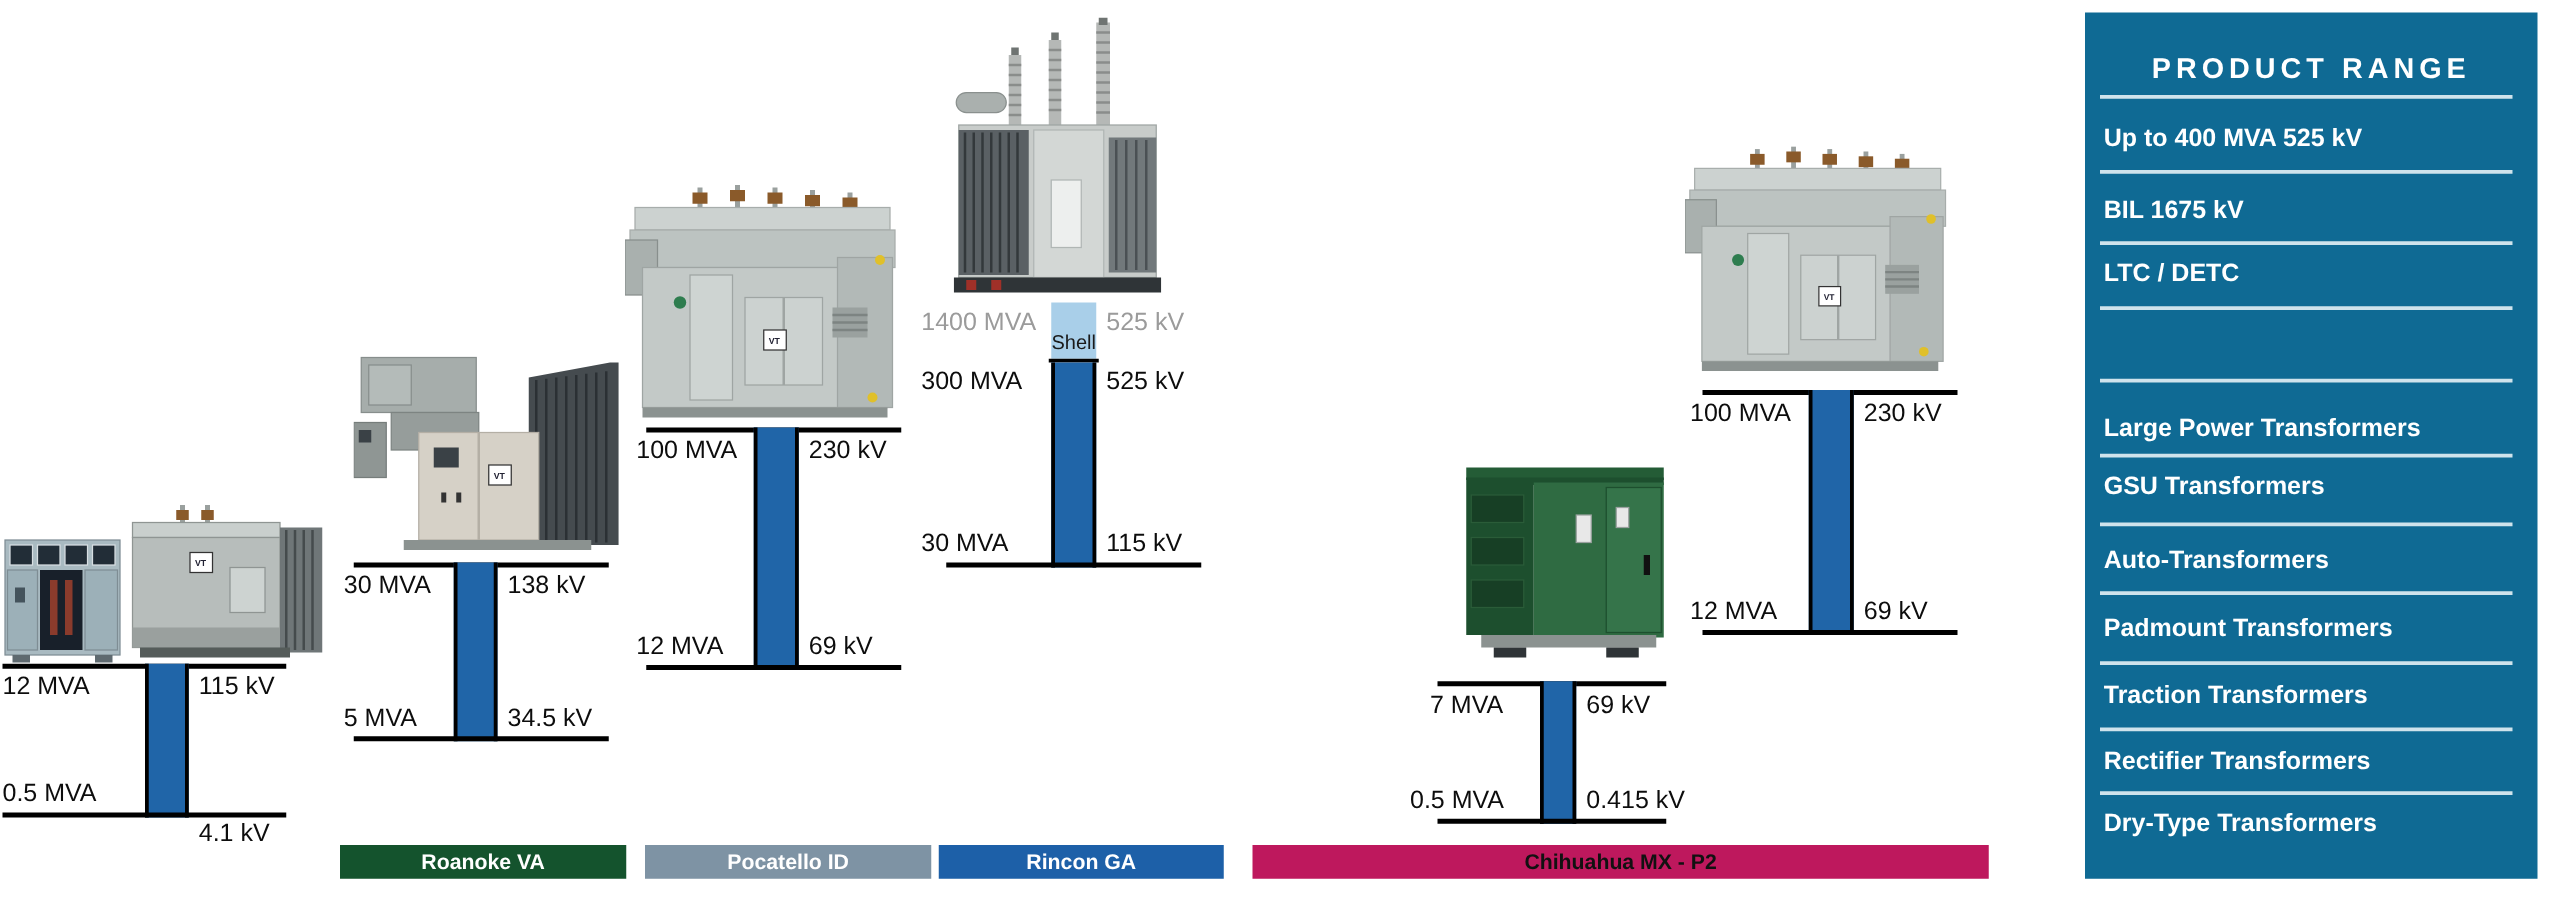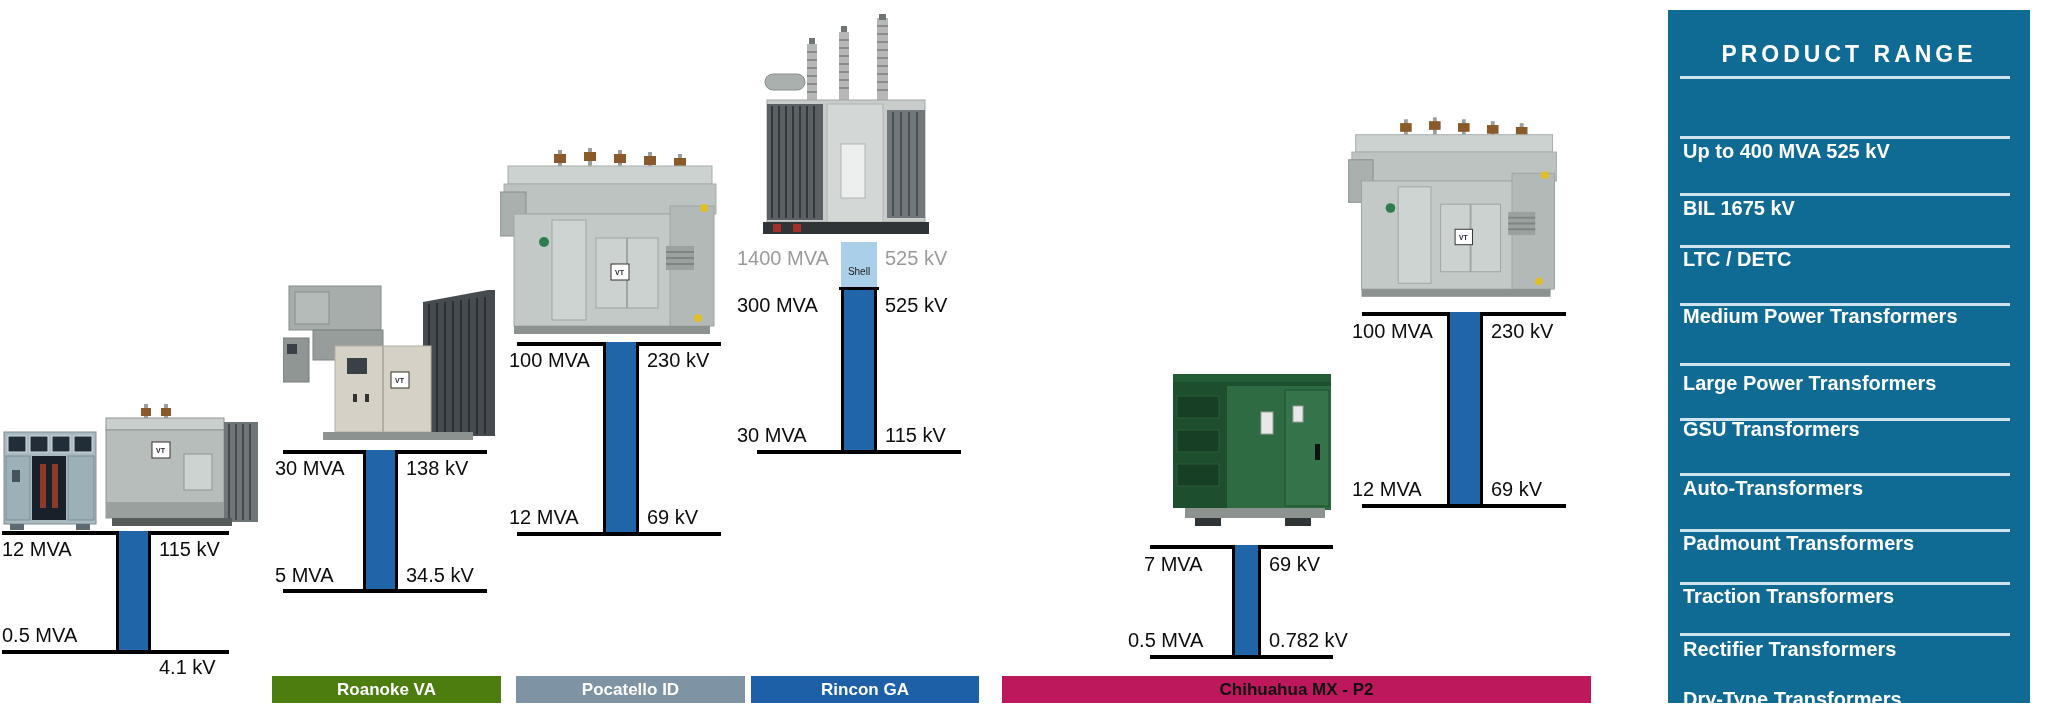--- a/index.html
+++ b/index.html
@@ -6,32 +6,32 @@
   .canvas {
     position:relative; width:2048px; height:720px; background:#ffffff;
     font-family:"Liberation Sans", sans-serif; overflow:hidden;
   }
   .hline { position:absolute; height:4px; background:#000000; }
   .vbar  { position:absolute; background:#2065a8; border-left:3px solid #000; border-right:3px solid #000; box-sizing:border-box; }
   .vbar.noborder { border:none; }
   .val { position:absolute; font-size:20px; color:#0d0d0d; white-space:nowrap; }
   .val.r { }
   .val.gray { color:#9b9b9b; }
-  .shell-tag { position:absolute; font-size:10px; color:#1a1a1a; text-align:center; }
+  .shell-tag { position:absolute; font-size:16px; color:#1a1a1a; text-align:center; }
   .plant-label {
     position:absolute; height:27px; line-height:27px; top:676px;
     text-align:center; font-weight:bold; font-size:17px;
   }
   .sidebar { position:absolute; left:1668px; top:10px; width:362px; height:693px; background:#0f6a94; }
   .sb-title {
     position:absolute; left:0; right:0; top:31px; text-align:center;
     color:#ffffff; font-weight:bold; font-size:23px; letter-spacing:4px; white-space:nowrap;
   }
   .sb-div { position:absolute; left:12px; width:330px; height:3px; background:#cfe3ec; }
-  .sb-item { position:absolute; left:15px; color:#ffffff; font-weight:bold; font-size:20px; white-space:nowrap;margin-top:40px; }
+  .sb-item { position:absolute; left:15px; color:#ffffff; font-weight:bold; font-size:20px; white-space:nowrap; }
   svg { position:absolute; }
   .vt-text { font-family:"Liberation Sans", sans-serif; font-size:7px; font-weight:bold; fill:#223; }
 </style>
 </head>
 <body>
 
 <div class="canvas">
 
   <svg style="left:2px;top:426px" width="96" height="106" viewBox="0 0 96 106">
     <rect x="2" y="6" width="92" height="92" fill="#a9bac1" stroke="#7e8d94"></rect>
@@ -100,21 +100,21 @@
     <text class="vt-text" x="112" y="107">VT</text>
     <rect x="40" y="156" width="150" height="8" fill="#8b9290"></rect>
   </svg>
   <div class="hline" style="left:283px;top:450px;width:204px"></div>
   <div class="vbar" style="left:363px;top:450px;width:35px;height:143px"></div>
   <div class="hline" style="left:283px;top:589px;width:204px"></div>
   <div class="val r" style="left:275px;top:457px;width:80px">30 MVA</div>
   <div class="val" style="left:406px;top:457px">138 kV</div>
   <div class="val r" style="left:275px;top:564px;width:80px">5 MVA</div>
   <div class="val" style="left:406px;top:564px">34.5 kV</div>
-  <div class="plant-label" style="left:272px;width:229px;background:#4d7c0f;color:#ffffff">Roanoke VA</div>
+  <div class="plant-label" style="left:272px;width:229px;background:#14532d;color:#ffffff">Roanoke VA</div>
 
   <svg style="left:500px;top:146px" width="228" height="194" viewBox="0 0 228 194">
     <g>
       <rect x="58" y="4" width="4" height="18" fill="#9aa09e"></rect>
         <rect x="54" y="8" width="12" height="9" fill="#8a5a2a"></rect>
       <rect x="88" y="2" width="4" height="20" fill="#9aa09e"></rect>
         <rect x="84" y="6" width="12" height="9" fill="#8a5a2a"></rect>
       <rect x="118" y="4" width="4" height="18" fill="#9aa09e"></rect>
         <rect x="114" y="8" width="12" height="9" fill="#8a5a2a"></rect>
       <rect x="148" y="6" width="4" height="16" fill="#9aa09e"></rect>
@@ -236,21 +236,21 @@
     <rect x="20" y="140" width="140" height="10" fill="#8b9290"></rect>
     <rect x="30" y="150" width="26" height="8" fill="#2f3437"></rect>
     <rect x="120" y="150" width="26" height="8" fill="#2f3437"></rect>
   </svg>
   <div class="hline" style="left:1150px;top:545px;width:183px"></div>
   <div class="vbar" style="left:1232px;top:545px;width:29px;height:114px"></div>
   <div class="hline" style="left:1150px;top:655px;width:183px"></div>
   <div class="val r" style="left:1144px;top:553px;width:96px">7 MVA</div>
   <div class="val" style="left:1269px;top:553px">69 kV</div>
   <div class="val r" style="left:1128px;top:629px;width:96px">0.5 MVA</div>
-  <div class="val" style="left:1269px;top:629px">0.782 kV</div>
+  <div class="val" style="left:1269px;top:629px">0.415 kV</div>
 
   <svg style="left:1348px;top:110px" width="220" height="198" viewBox="0 0 228 194">
     <g>
       <rect x="58" y="4" width="4" height="18" fill="#9aa09e"></rect>
         <rect x="54" y="8" width="12" height="9" fill="#8a5a2a"></rect>
       <rect x="88" y="2" width="4" height="20" fill="#9aa09e"></rect>
         <rect x="84" y="6" width="12" height="9" fill="#8a5a2a"></rect>
       <rect x="118" y="4" width="4" height="18" fill="#9aa09e"></rect>
         <rect x="114" y="8" width="12" height="9" fill="#8a5a2a"></rect>
       <rect x="148" y="6" width="4" height="16" fill="#9aa09e"></rect>
@@ -288,21 +288,20 @@
 
   <aside class="sidebar">
     <div class="sb-title">PRODUCT RANGE</div>
     <div class="sb-div" style="top:66px"></div>
     <div class="sb-item" style="top:90px">Up to 400 MVA 525 kV</div>
     <div class="sb-div" style="top:126px"></div>
     <div class="sb-item" style="top:147px">BIL 1675 kV</div>
     <div class="sb-div" style="top:183px"></div>
     <div class="sb-item" style="top:198px">LTC / DETC</div>
     <div class="sb-div" style="top:235px"></div>
-    <div class="sb-item" style="top:255px">Medium Power Transformers</div>
     <div class="sb-div" style="top:293px"></div>
     <div class="sb-item" style="top:322px">Large Power Transformers</div>
     <div class="sb-div" style="top:353px"></div>
     <div class="sb-item" style="top:368px">GSU Transformers</div>
     <div class="sb-div" style="top:408px"></div>
     <div class="sb-item" style="top:427px">Auto-Transformers</div>
     <div class="sb-div" style="top:463px"></div>
     <div class="sb-item" style="top:482px">Padmount Transformers</div>
     <div class="sb-div" style="top:519px"></div>
     <div class="sb-item" style="top:535px">Traction Transformers</div>

